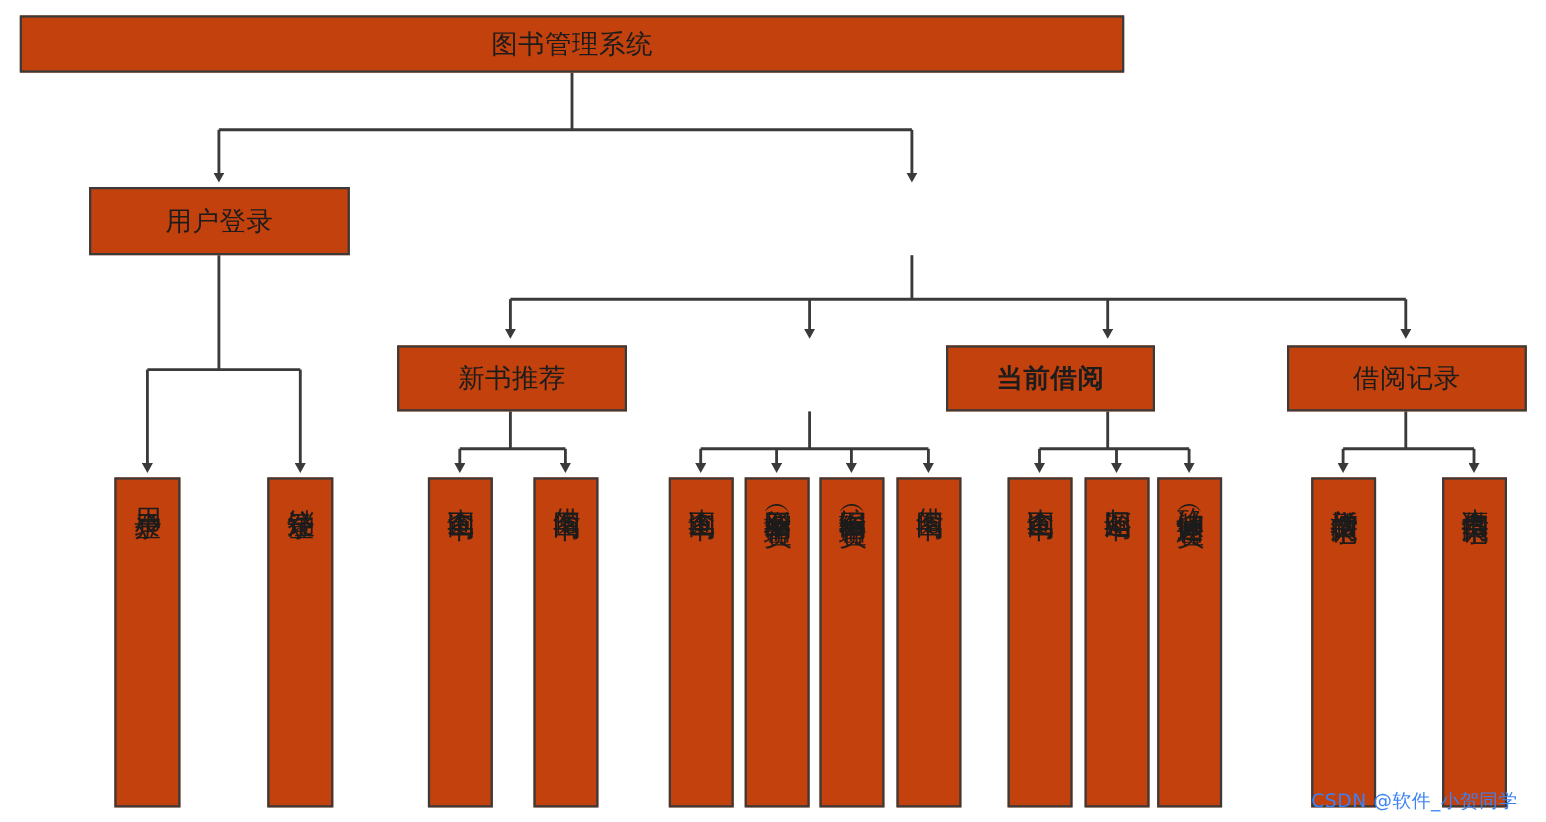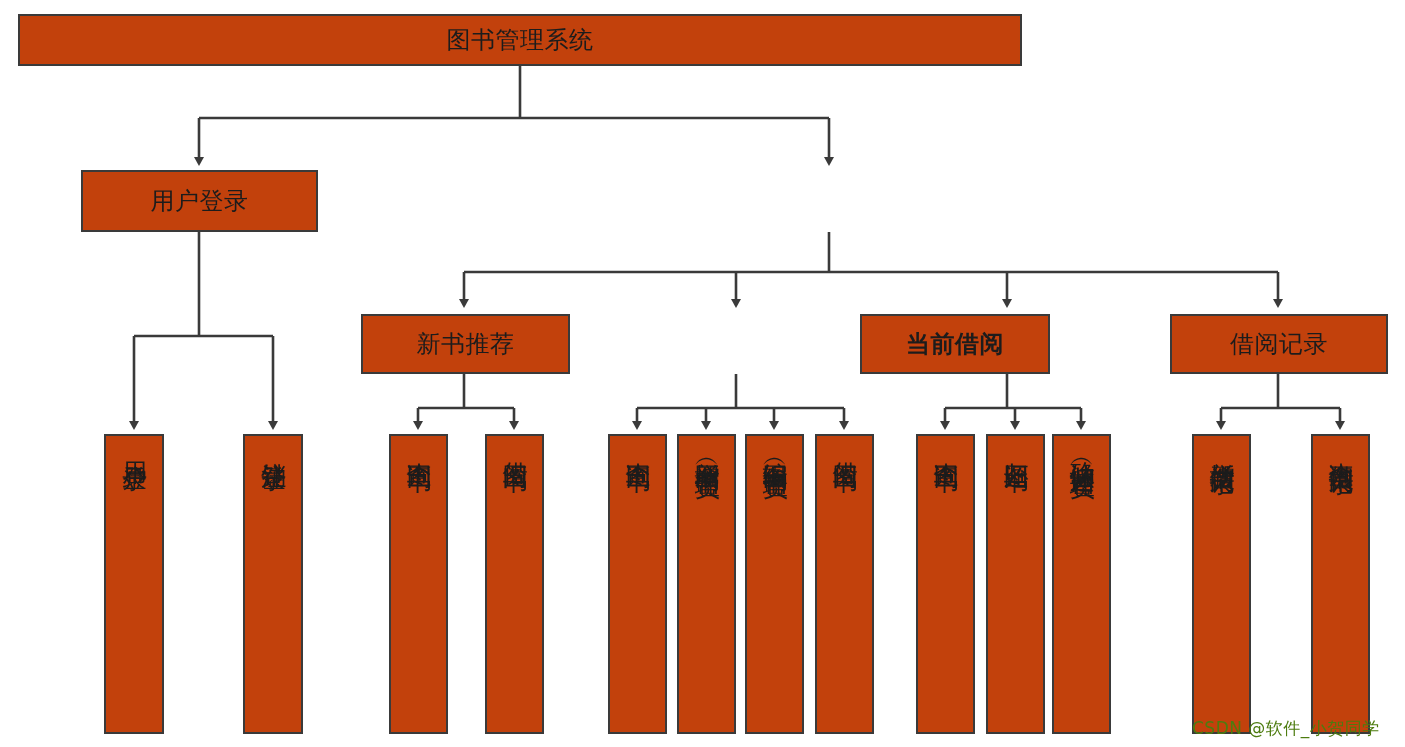--- a/index.html
+++ b/index.html
@@ -54,21 +54,21 @@
     font-size: 25px;
     line-height: 1.05;
     letter-spacing: 2px;
     white-space: nowrap;
   }
   .node.vert.tall .node-label {
     font-size: 25px;
   }
   .watermark {
     position: absolute;
-    color: #4d7c0f;
+    color: #3b82f6;
     font-size: 17px;
     letter-spacing: 0.5px;
     white-space: nowrap;
     z-index: 20;
     pointer-events: none;
   }
 </style>
 </head>
 <body>
 

